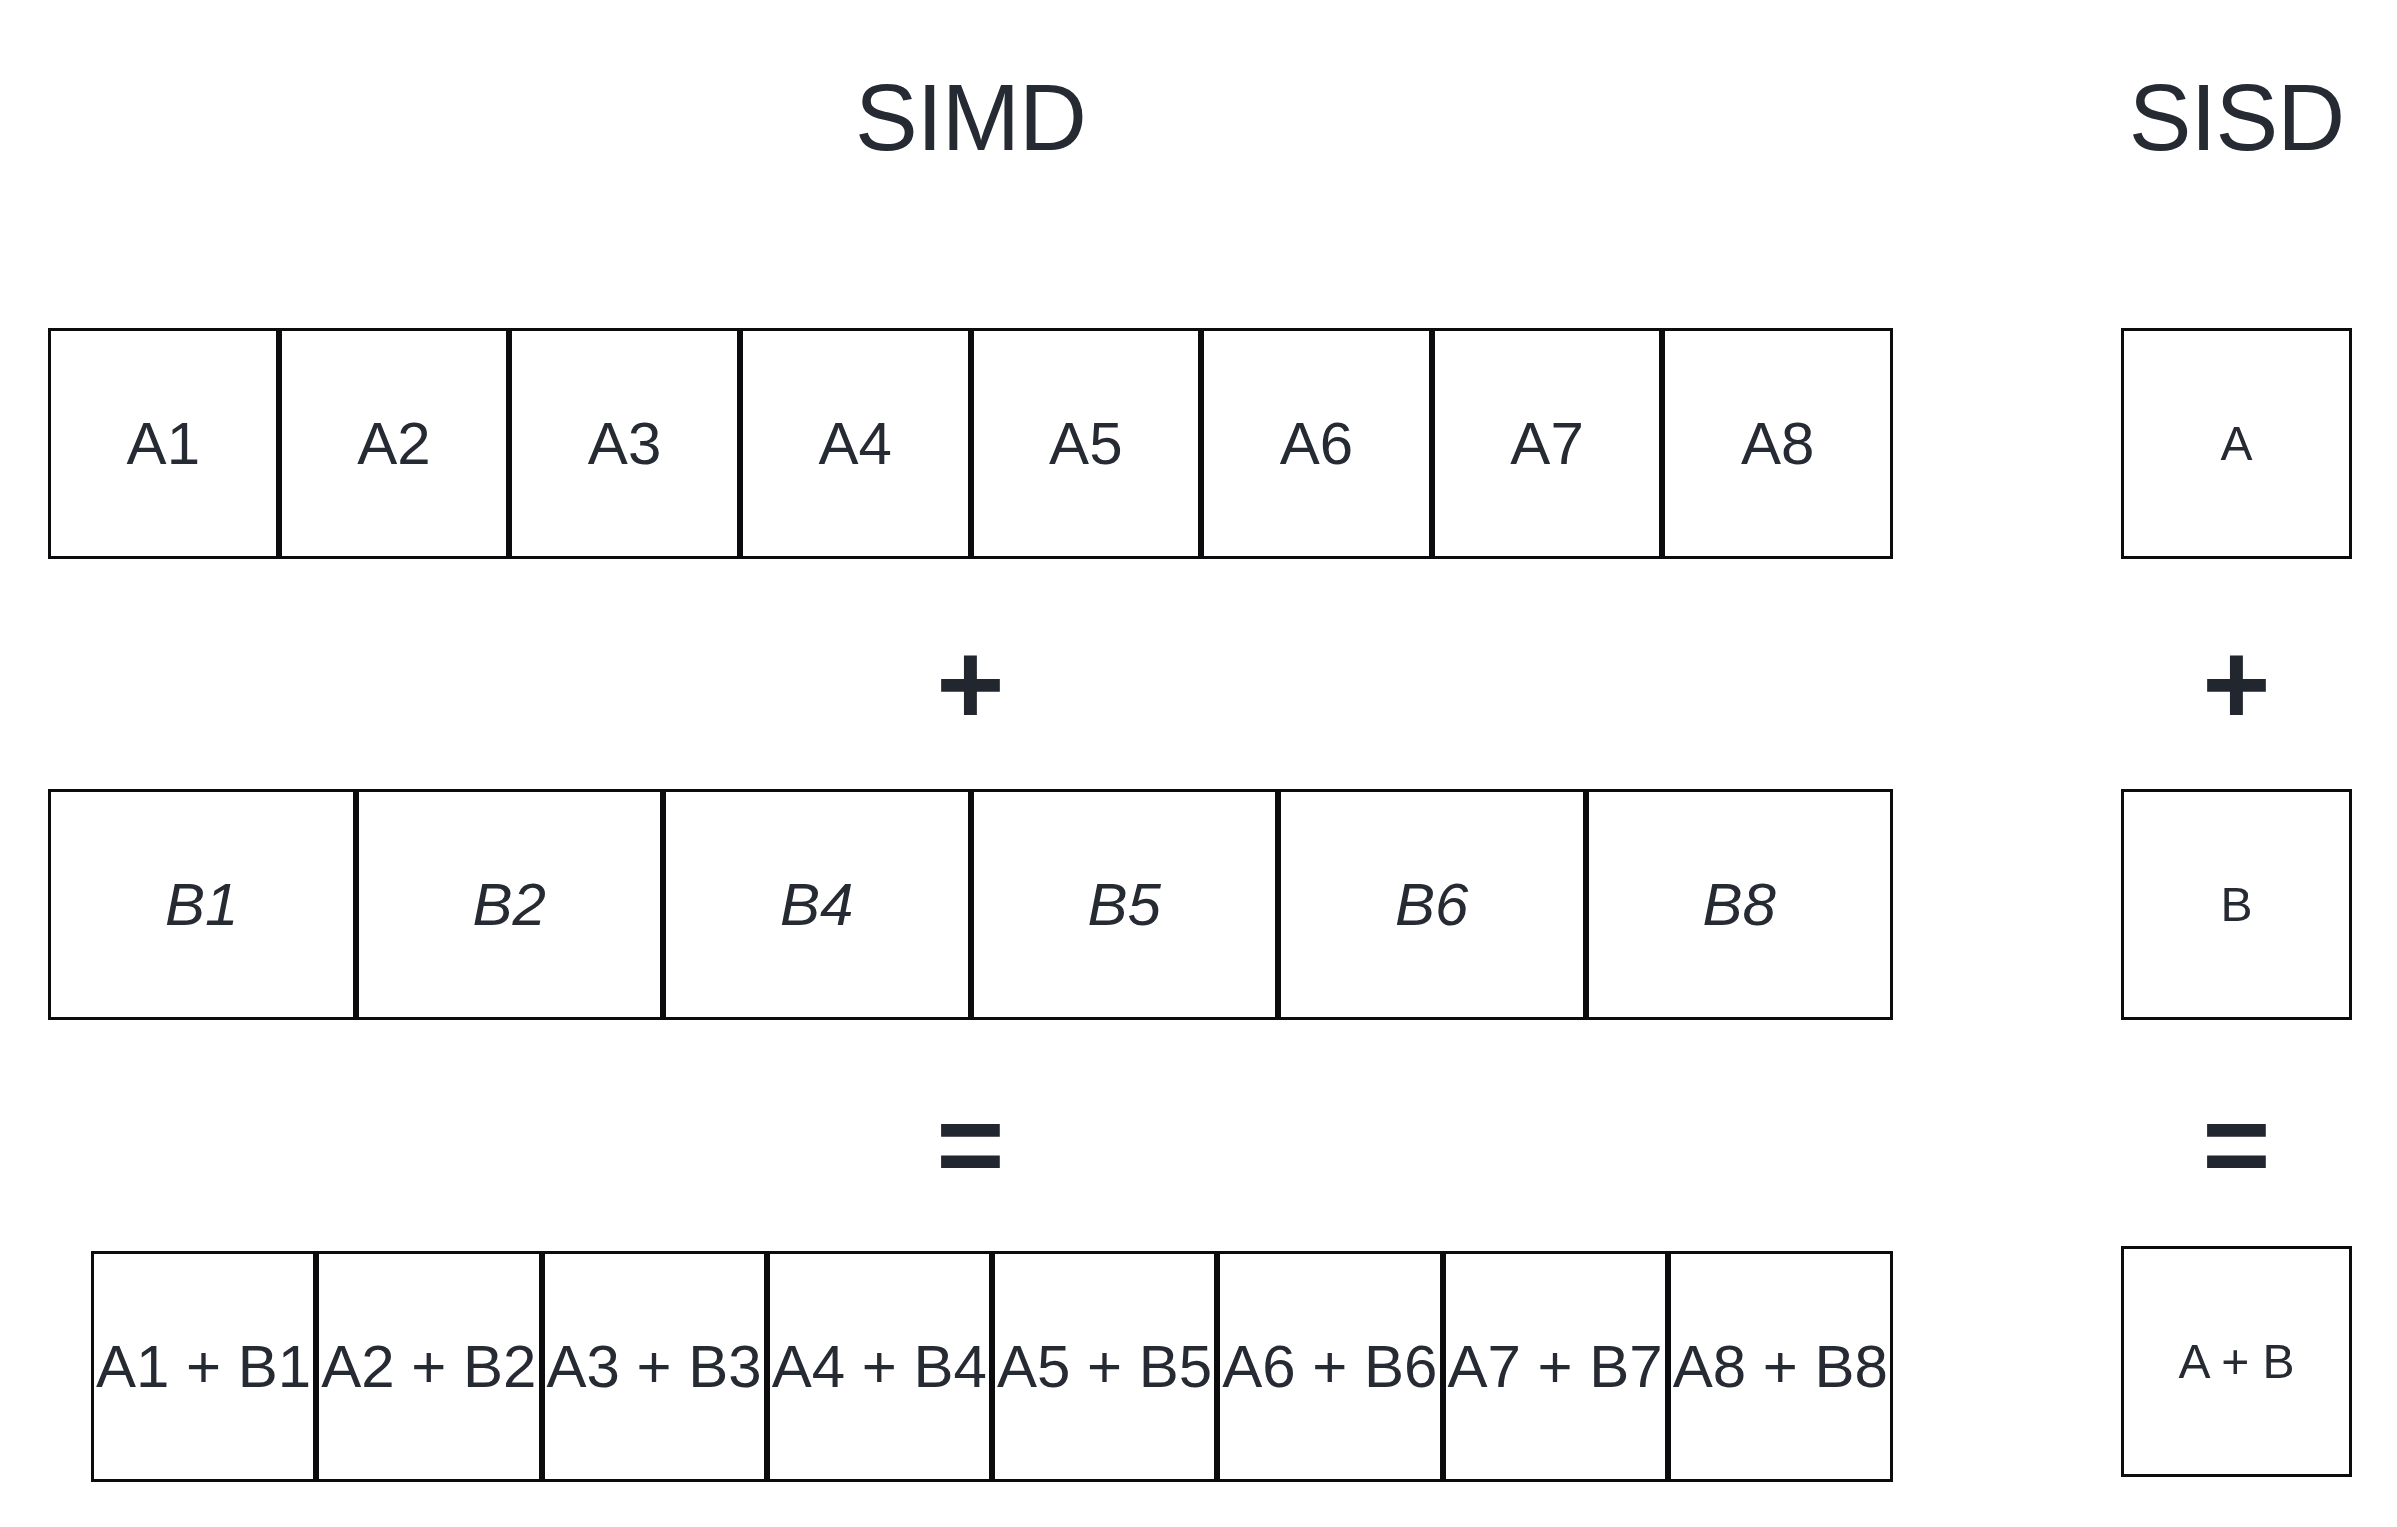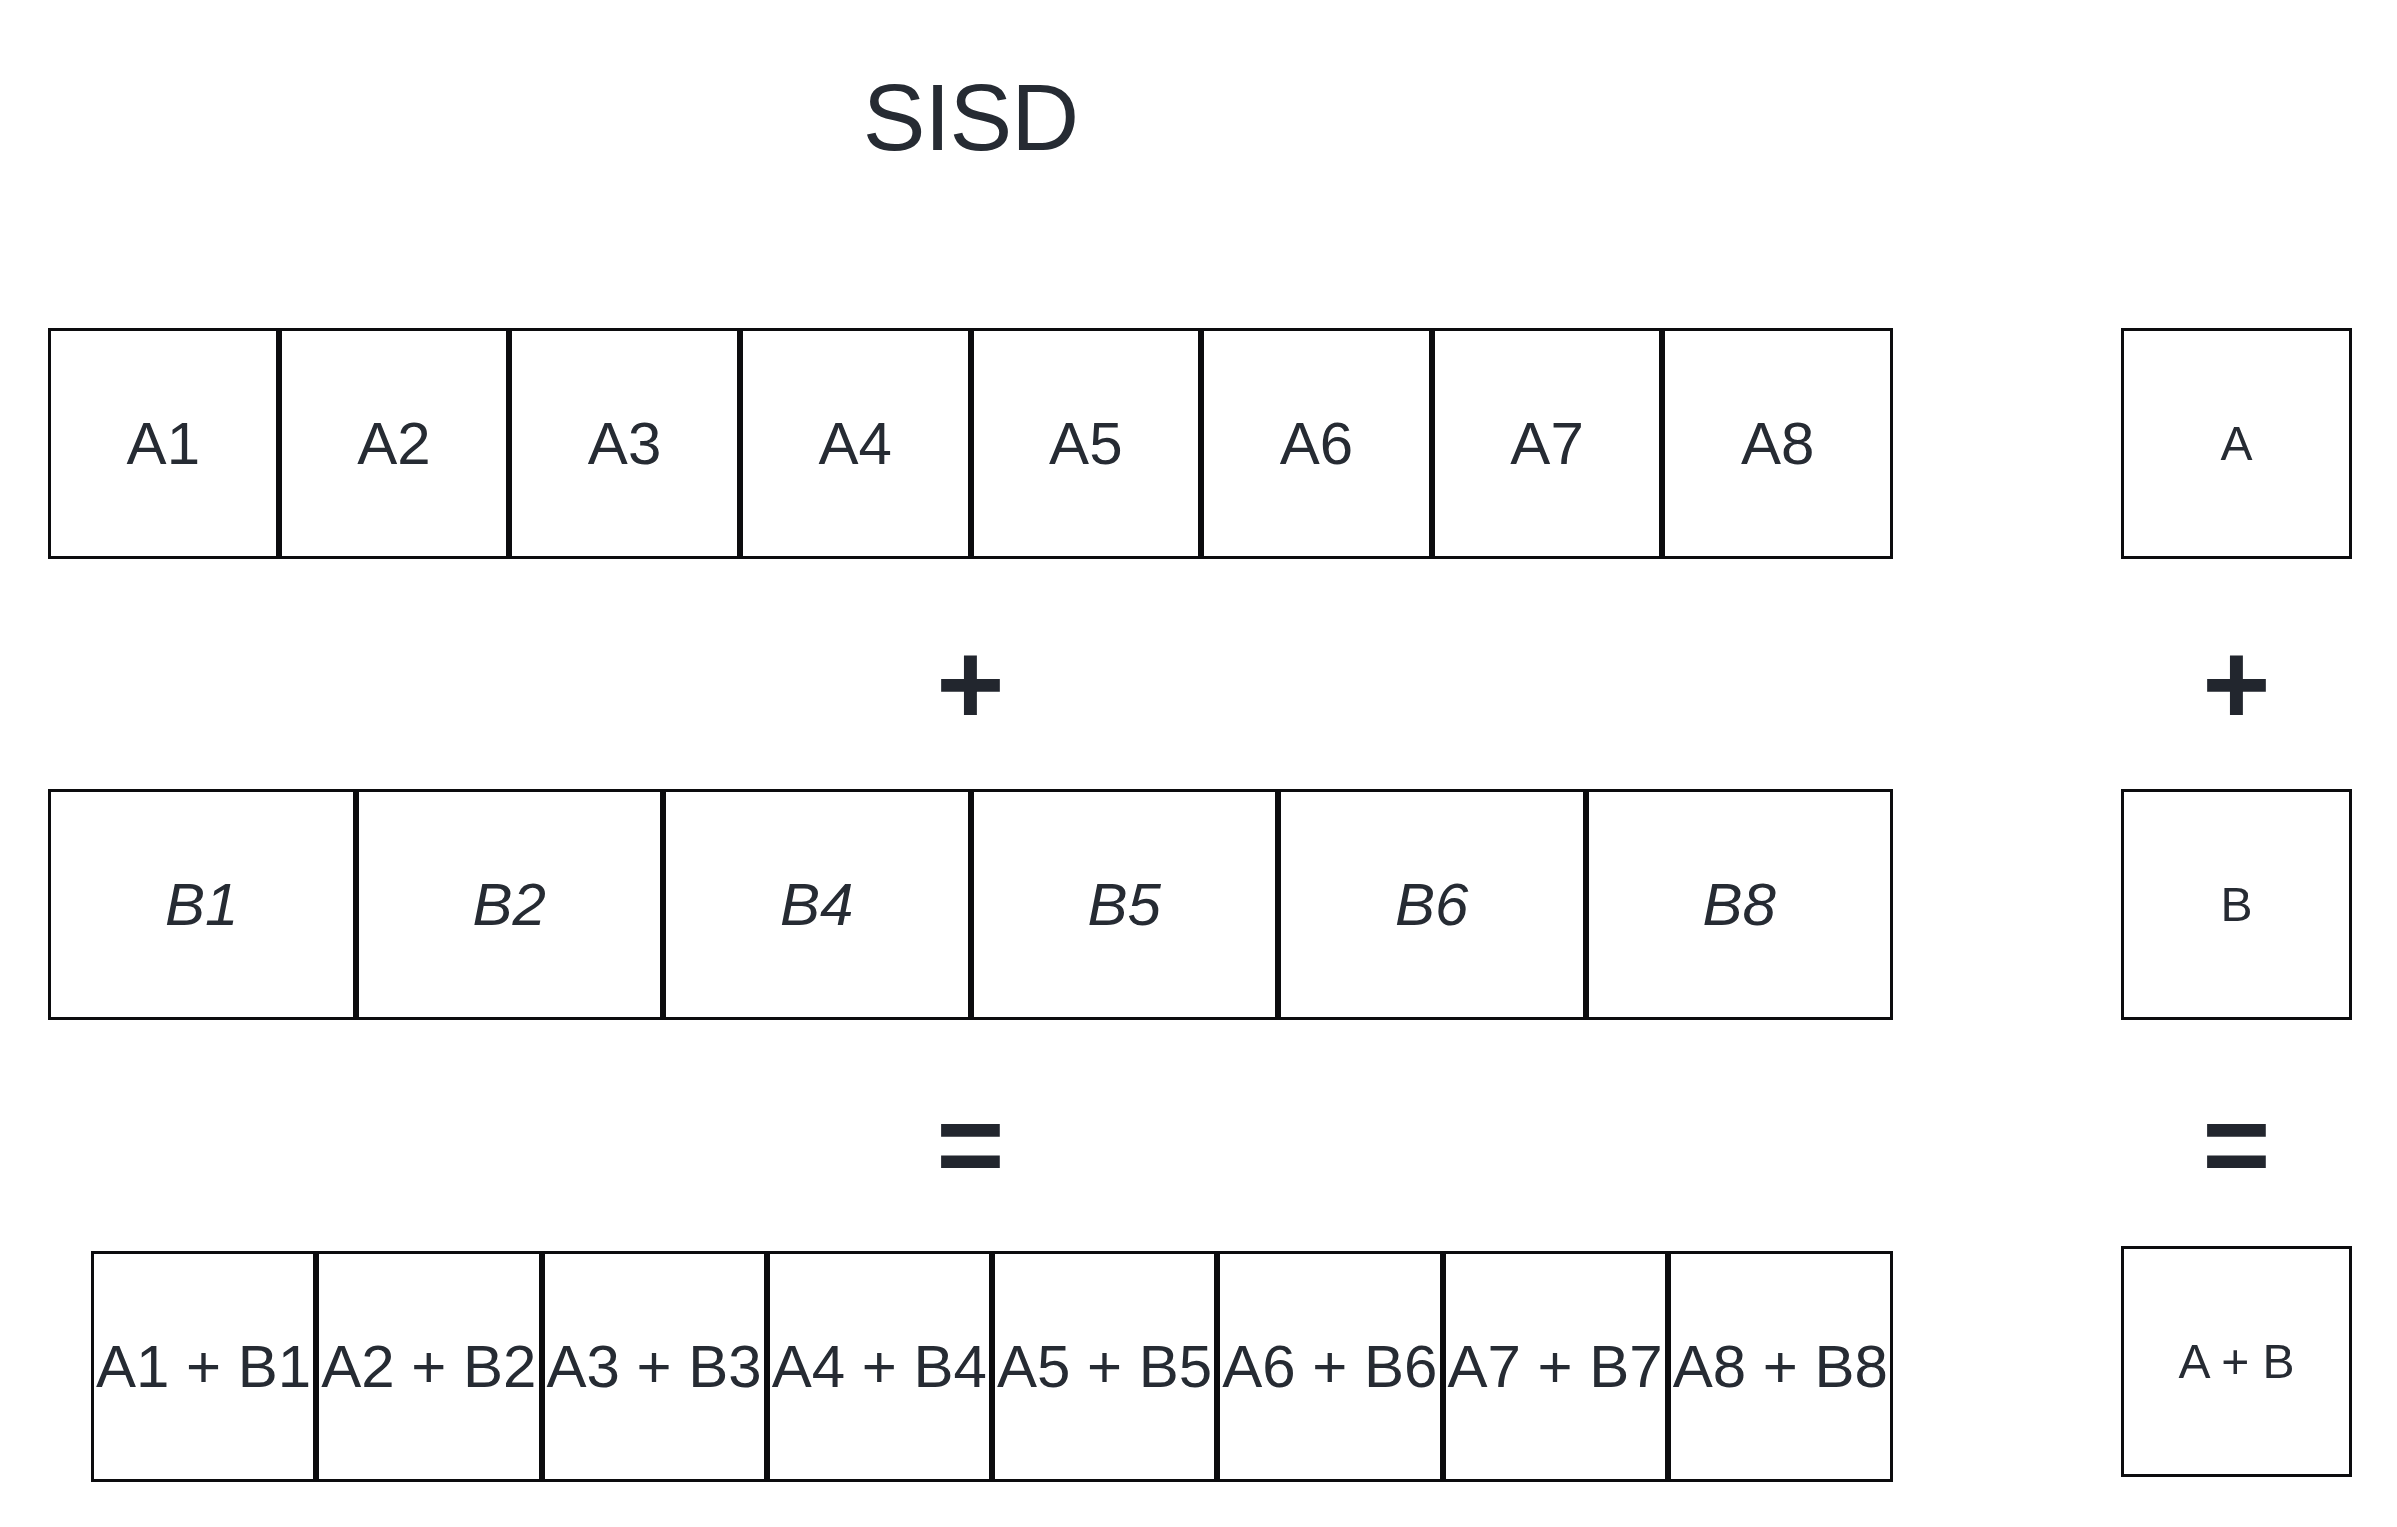--- a/index.html
+++ b/index.html
@@ -76,21 +76,21 @@
   .simd-sign { left: 48px; width: 1845px; }
   .sisd-sign { left: 2121px; width: 231px; }
   .plus-band   { top: 620px; }
   .equals-band { top: 1081px; }
 </style>
 </head>
 <body>
 
 <div class="canvas">
 
-  <div class="title simd-title">SISD</div>
+  <div class="title simd-title">SIMD</div>
 
   <div class="vector-row row-a">
     <div class="cell">A1</div>
     <div class="cell">A2</div>
     <div class="cell">A3</div>
     <div class="cell">A4</div>
     <div class="cell">A5</div>
     <div class="cell">A6</div>
     <div class="cell">A7</div>
     <div class="cell">A8</div>
@@ -113,20 +113,21 @@
     <div class="cell">A1 + B1</div>
     <div class="cell">A2 + B2</div>
     <div class="cell">A3 + B3</div>
     <div class="cell">A4 + B4</div>
     <div class="cell">A5 + B5</div>
     <div class="cell">A6 + B6</div>
     <div class="cell">A7 + B7</div>
     <div class="cell">A8 + B8</div>
   </div>
 
+  <div class="title sisd-title">SISD</div>
 
   <div class="scalar-cell cell-a">A</div>
 
   <div class="sign sisd-sign plus-band">+</div>
 
   <div class="scalar-cell cell-b">B</div>
 
   <div class="sign sisd-sign equals-band">=</div>
 
   <div class="scalar-cell cell-c">A + B</div>

